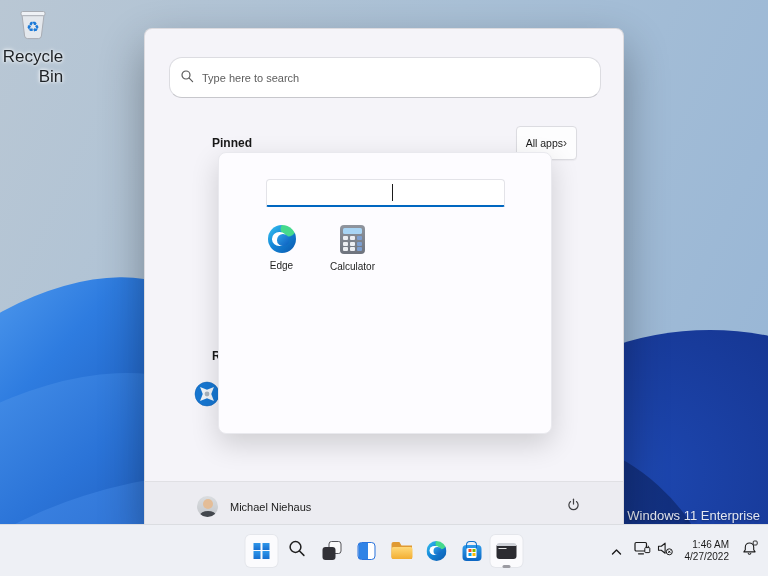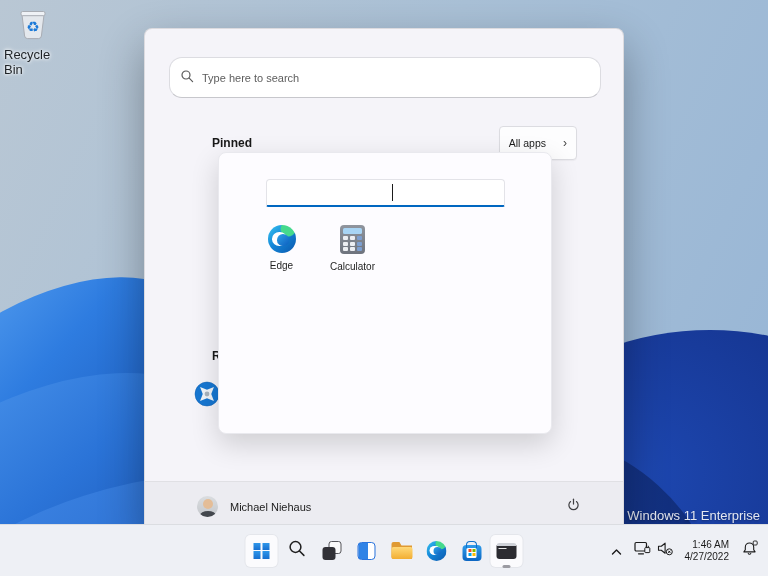--- a/index.html
+++ b/index.html
@@ -18,40 +18,40 @@
   .wp-blue1 { left:-120px; top:300px; width:330px; height:170px; border-radius:50%;
     background:linear-gradient(160deg,#57a0f0 0%,#2e7ce0 45%,#1c5cbe 100%); transform:rotate(-28deg); }
   .wp-blue2 { left:-140px; top:390px; width:380px; height:200px; border-radius:50%;
     background:linear-gradient(160deg,#4b95ec 0%,#2b74d8 50%,#1a55b4 100%); transform:rotate(-22deg); }
   .wp-blue3 { left:-100px; top:480px; width:520px; height:260px; border-radius:50%;
     background:linear-gradient(150deg,#418ae8 0%,#2668cc 55%,#174ba6 100%); transform:rotate(-12deg); }
 
   
   .desk-icon { position:absolute; left:4px; top:6px; width:58px; display:flex;
     flex-direction:column; align-items:center; gap:1px; cursor:default; }
-  .desk-icon .lbl { font-size:13px; color:#1e2226; text-align:left;
+  .desk-icon .lbl { font-size:17px; color:#1e2226; text-align:right;
     text-shadow:0 0 3px #fff,0 0 5px #fff; }
 
   
   .watermark { position:absolute; right:8px; bottom:41px; text-align:right;
     color:rgba(255,255,255,0.88); font-size:13px; line-height:13px;
     text-shadow:0 1px 2px rgba(0,0,0,0.3); }
 
   
   .start-menu { position:absolute; left:144px; top:28px; width:480px; height:504px;
     background:#f5f4f9; border:1px solid rgba(0,0,0,0.1); border-radius:8px;
     box-shadow:0 18px 45px rgba(0,0,0,0.32); }
   .search-box { position:absolute; left:24px; top:28px; width:432px; height:41px;
     background:#fff; border:1px solid #dcdce1; border-bottom-color:#c7c7cc;
     border-radius:13px; display:flex; align-items:center; padding:0 10px; gap:8px; }
   .search-box .ph { font-size:11px; color:#5d5d5d; }
   .pinned-row { position:absolute; left:46px; right:46px; top:104px; height:20px;
     display:flex; align-items:center; justify-content:space-between; }
   .sec-label { font-size:12px; font-weight:700; color:#191919;padding-left:21px; }
-  .all-apps { display:flex; align-items:center; gap:17px; background:#fdfdfe;
+  .all-apps { display:flex; align-items:center; gap:0; background:#fdfdfe;
     border:1px solid #dcdce1; border-radius:4px; padding:10px 9px; font-size:10.5px;
     color:#1b1b1b; cursor:default; box-shadow:0 1px 1px rgba(0,0,0,0.04); }
   .all-apps .chev { font-size:12px; color:#454545; line-height:10px; }
   .recommended-label { position:absolute; left:46px; top:320px; }
   .rec-item-icon { position:absolute; left:49px; top:352px; width:26px; height:26px; }
 
   .menu-footer { position:absolute; left:0; right:0; bottom:0; height:50px;
     background:#ececf1; border-top:1px solid rgba(0,0,0,0.05);
     border-radius:0 0 8px 8px; display:flex; align-items:center; }
   .user-chip { display:flex; align-items:center; gap:12px; margin-left:52px; cursor:default; }

